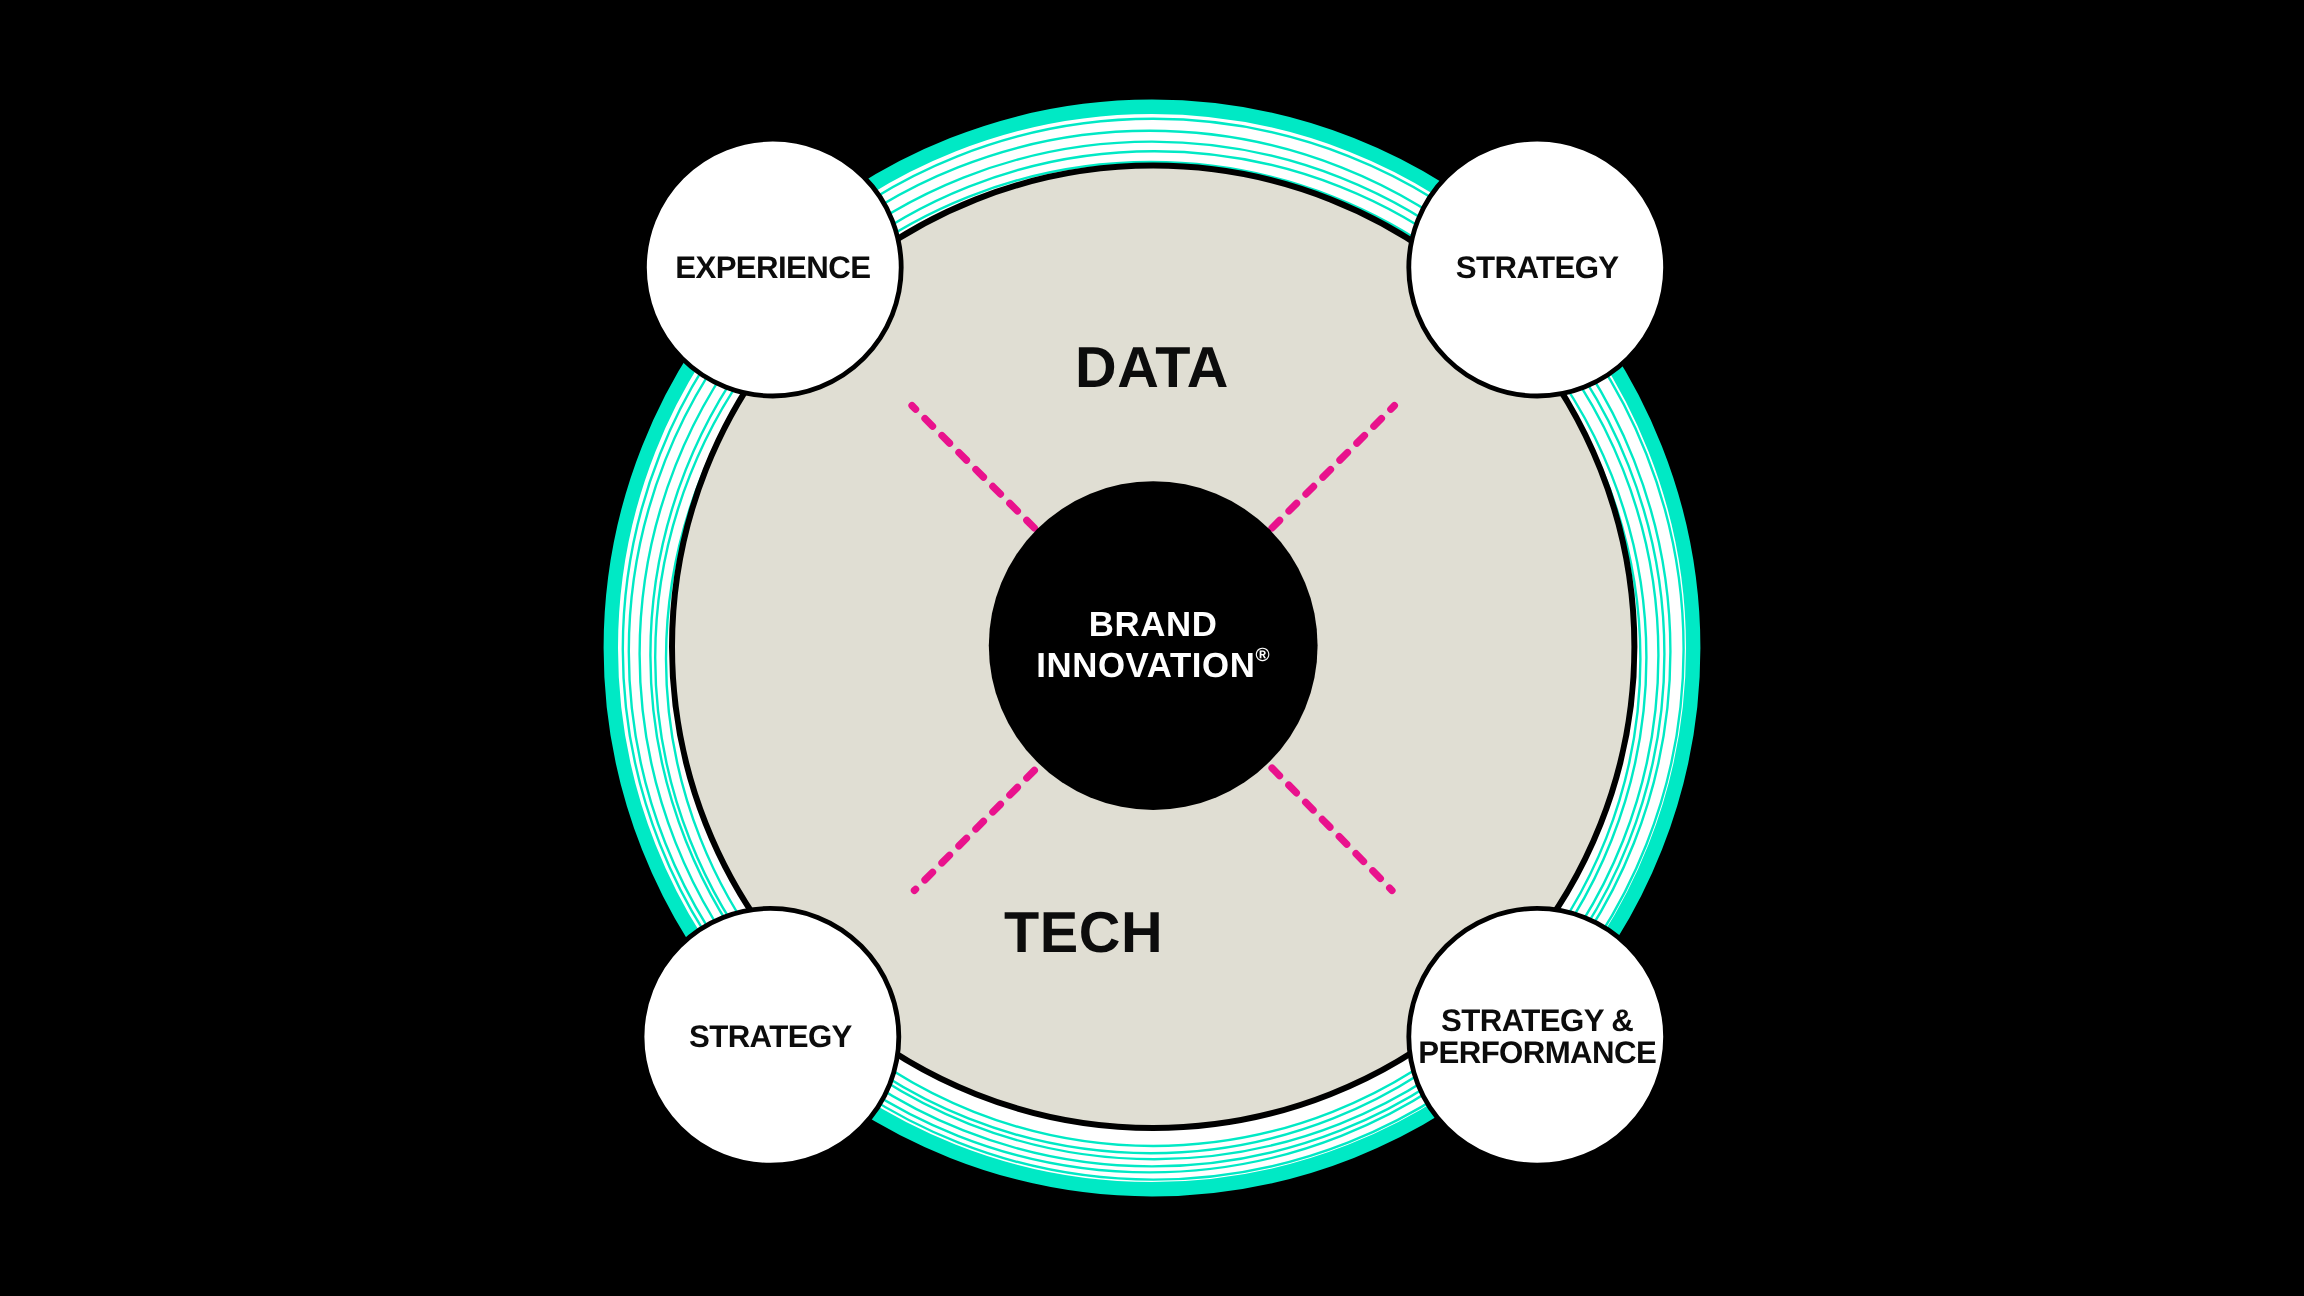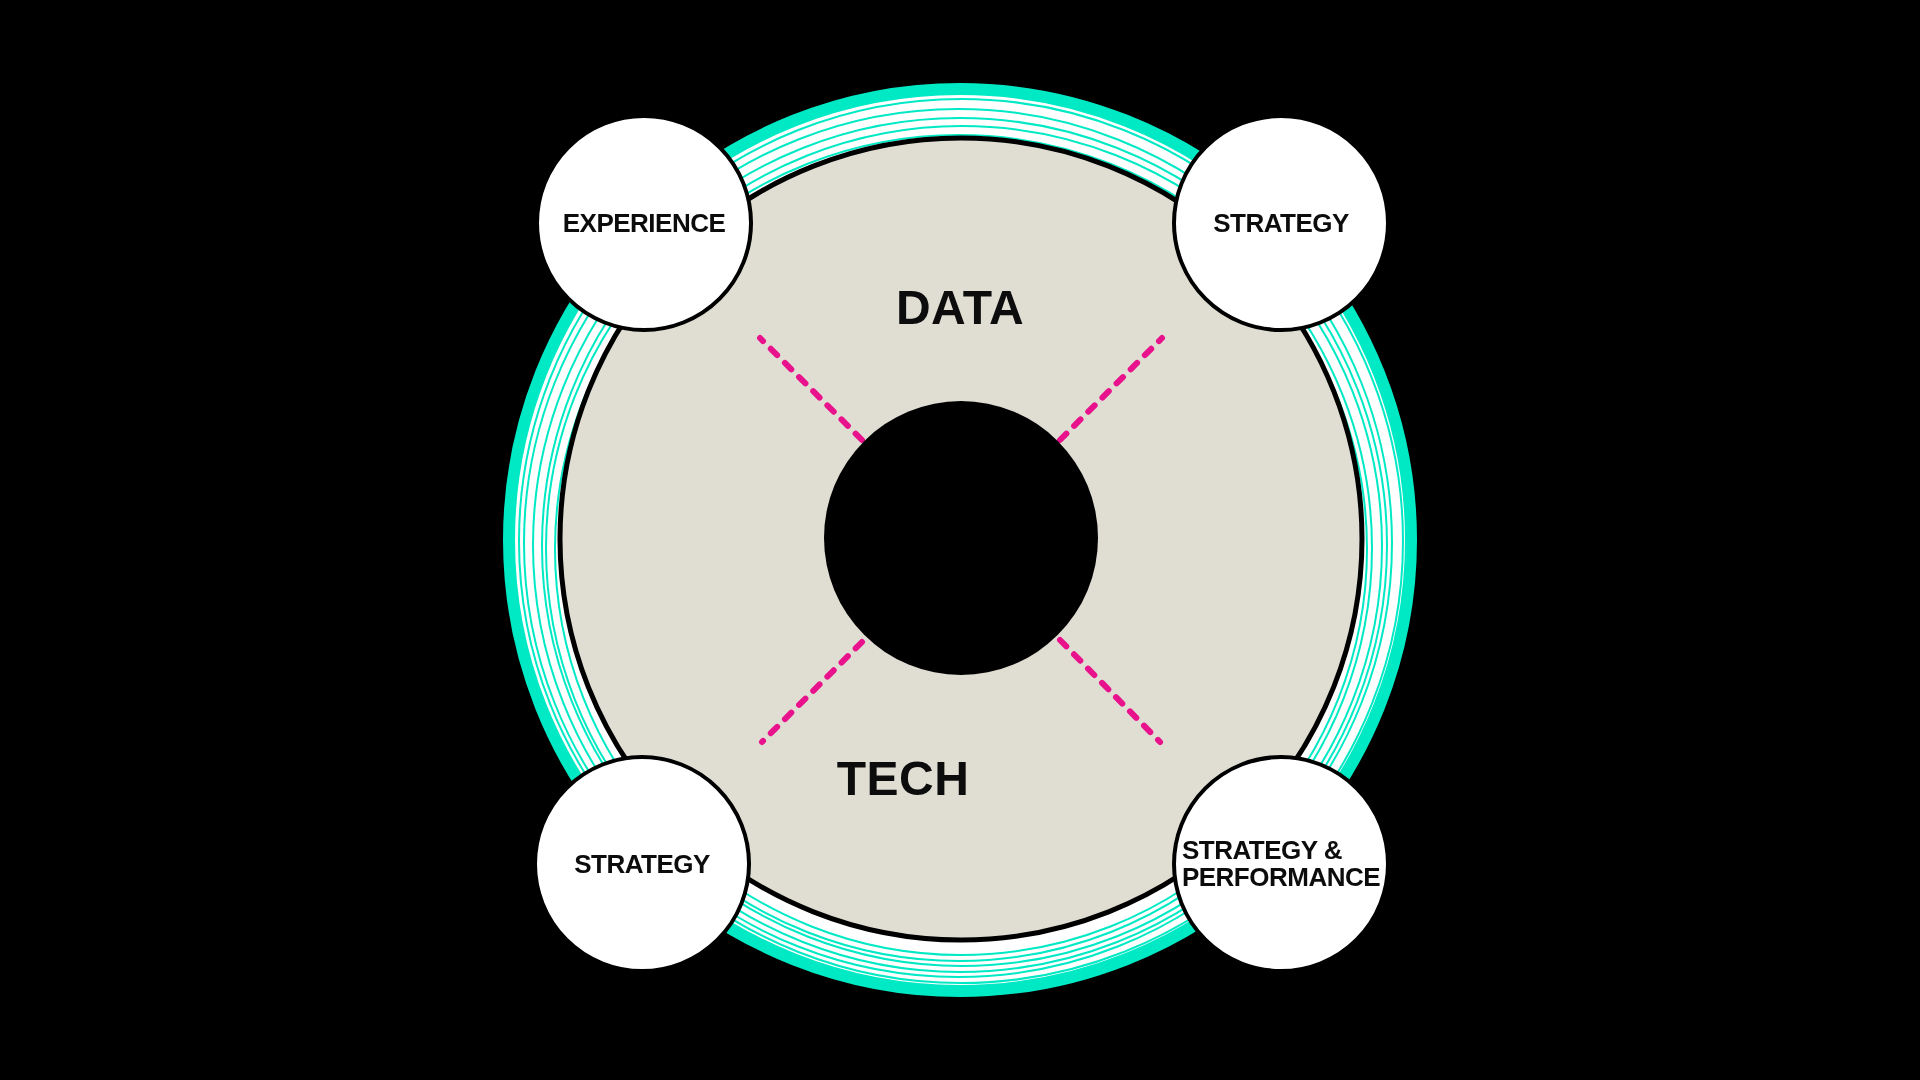--- a/index.html
+++ b/index.html
@@ -19,20 +19,21 @@
     position: absolute;
     left: 0;
     top: 0;
     width: 1920px;
     height: 1080px;
     display: block;
   }
   .label {
     position: absolute;
     transform: translate(-50%, -50%);
+    text-align: center;
     font-weight: 700;
     color: #0c0c0c;
     white-space: nowrap;
     user-select: none;
   }
   .node-label {
     font-size: 26px;
     letter-spacing: -0.5px;
     line-height: 27px;
   }
@@ -92,14 +93,20 @@
 
   <div class="label node-label" style="left:1281px; top:864px;">
     <span>STRATEGY &amp;</span><br>
     <span>PERFORMANCE</span>
   </div>
 
   <div class="label axis-label" style="left:960px; top:307px;">DATA</div>
 
   <div class="label axis-label" style="left:903px; top:778px;">TECH</div>
 
+  <div class="label center-label" style="left:961px; top:538px;">
+    <div>BRAND</div>
+    <div>
+      <span>INNOVATION</span><sup>®</sup>
+    </div>
+  </div>
 
 </div>
 
 </body></html>

